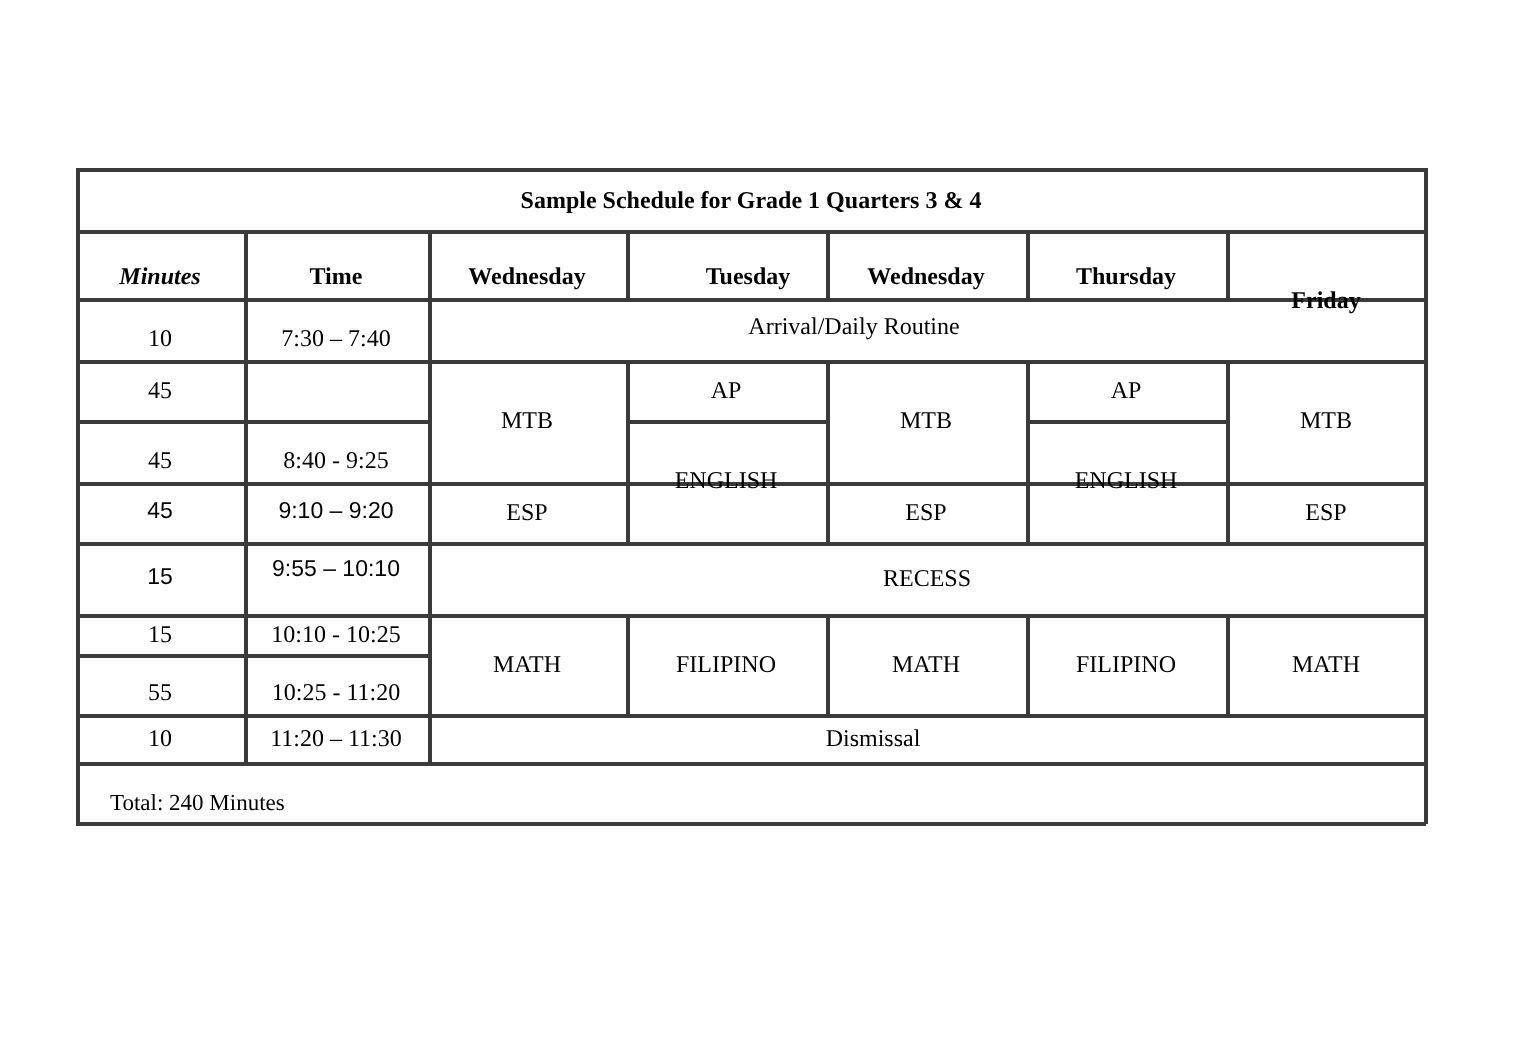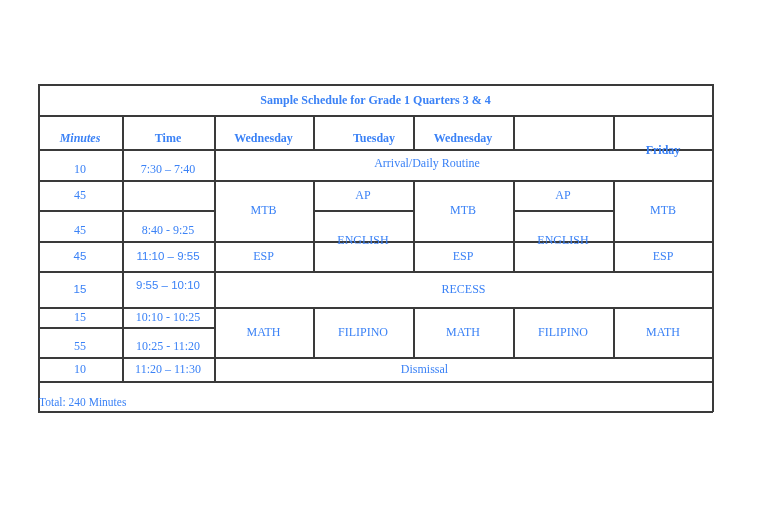--- a/index.html
+++ b/index.html
@@ -1,27 +1,27 @@
 <!DOCTYPE html>
 <html><head>
   <meta charset="utf-8">
   <style>
     html, body { margin: 0; padding: 0; background: #ffffff; }
     body { width: 768px; height: 532px; position: relative; overflow: hidden;
            font-family: "DejaVu Serif", "Liberation Serif", serif; color: #1e1e1e; }
     .grid { position: absolute; left: 38px; top: 84px; width: 675px; height: 328px; }
     .cell { position: absolute; box-sizing: border-box; display: flex; align-items: center;
             justify-content: center; text-align: center; font-size: 12px;
-            font-family: "Liberation Serif", serif; color: #3b82f6; }
+            font-family: "Liberation Serif", serif; color: #000000; }
     .line-h { position: absolute; height: 1.5px; background: #3a3a3a; }
     .line-v { position: absolute; width: 1.5px; background: #3a3a3a; }
     .bold { font-weight: bold; }
     .sans { font-family: "Liberation Sans", sans-serif; font-size: 11.5px; }
     .bottom { align-items: flex-end; padding-bottom: 3px; }
-    .left { justify-content: flex-start; padding-left: 1px; }
+    .left { justify-content: flex-start; padding-left: 1px; margin-left: 16px; }
   </style>
 </head>
 <body>
 
 <div class="grid">
 
   <div class="line-h" style="left:0;top:0;width:675px;"></div>
   <div class="line-h" style="left:0;top:327px;width:675px;"></div>
   <div class="line-v" style="left:0;top:0;height:328px;"></div>
   <div class="line-v" style="left:674px;top:0;height:328px;"></div>
@@ -63,34 +63,35 @@
   <div class="line-v" style="left:475px;top:223px;height:50px;"></div>
   <div class="line-v" style="left:575px;top:223px;height:50px;"></div>
 
   <div class="cell bold" style="left:0;top:0;width:675px;height:32px;font-size:12px;">Sample Schedule for Grade 1 Quarters 3 &amp; 4</div>
 
   <div class="cell bold bottom" style="left:0;top:31px;width:84px;height:34px;font-style:italic;">Minutes</div>
   <div class="cell bold bottom" style="left:84px;top:31px;width:92px;height:34px;">Time</div>
   <div class="cell bold bottom" style="left:176px;top:31px;width:99px;height:34px;">Wednesday</div>
   <div class="cell bold bottom" style="left:282px;top:31px;width:108px;height:34px;">Tuesday</div>
   <div class="cell bold bottom" style="left:375px;top:31px;width:100px;height:34px;">Wednesday</div>
+  <div class="cell bold bottom" style="left:475px;top:31px;width:100px;height:34px;">Thursday</div>
   <div class="cell bold bottom" style="left:575px;top:31px;width:100px;height:46px;">Friday</div>
 
   <div class="cell bottom" style="left:0;top:65px;width:84px;height:31px;">10</div>
   <div class="cell" style="left:0;top:96px;width:84px;height:30px;">45</div>
   <div class="cell bottom" style="left:0;top:126px;width:84px;height:31px;">45</div>
   <div class="cell sans" style="left:0;top:157px;width:84px;height:30px;">45</div>
   <div class="cell sans" style="left:0;top:187px;width:84px;height:36px;">15</div>
   <div class="cell" style="left:0;top:223px;width:84px;height:20px;">15</div>
   <div class="cell bottom" style="left:0;top:243px;width:84px;height:30px;">55</div>
   <div class="cell" style="left:0;top:273px;width:84px;height:24px;">10</div>
 
   <div class="cell bottom" style="left:84px;top:65px;width:92px;height:31px;">7:30 – 7:40</div>
   <div class="cell bottom" style="left:84px;top:126px;width:92px;height:31px;">8:40 - 9:25</div>
-  <div class="cell sans" style="left:84px;top:157px;width:92px;height:30px;">11:10 – 9:55</div>
+  <div class="cell sans" style="left:84px;top:157px;width:92px;height:30px;">9:10 – 9:20</div>
   <div class="cell sans" style="left:84px;top:187px;width:92px;height:28px;">9:55 – 10:10</div>
   <div class="cell" style="left:84px;top:223px;width:92px;height:20px;">10:10 - 10:25</div>
   <div class="cell bottom" style="left:84px;top:243px;width:92px;height:30px;">10:25 - 11:20</div>
   <div class="cell" style="left:84px;top:273px;width:92px;height:24px;">11:20 – 11:30</div>
 
   <div class="cell" style="left:176px;top:65px;width:426px;height:28px;font-family:Liberation Serif, serif;">Arrival/Daily Routine</div>
 
   <div class="cell" style="left:176px;top:96px;width:99px;height:61px;">MTB</div>
   <div class="cell" style="left:275px;top:96px;width:100px;height:30px;">AP</div>
   <div class="cell" style="left:375px;top:96px;width:100px;height:61px;">MTB</div>
@@ -105,16 +106,16 @@
   <div class="cell" style="left:575px;top:157px;width:100px;height:30px;">ESP</div>
 
   <div class="cell" style="left:176px;top:187px;width:499px;height:36px;">RECESS</div>
 
   <div class="cell" style="left:176px;top:223px;width:99px;height:50px;">MATH</div>
   <div class="cell" style="left:275px;top:223px;width:100px;height:50px;">FILIPINO</div>
   <div class="cell" style="left:375px;top:223px;width:100px;height:50px;">MATH</div>
   <div class="cell" style="left:475px;top:223px;width:100px;height:50px;">FILIPINO</div>
   <div class="cell" style="left:575px;top:223px;width:100px;height:50px;">MATH</div>
 
-  <div class="cell" style="left:164px;top:273px;width:445px;height:24px;">Dismissal</div>
+  <div class="cell" style="left:176px;top:273px;width:445px;height:24px;">Dismissal</div>
 
   <div class="cell left bottom" style="left:0;top:297px;width:675px;height:30px;font-size:11.5px;">Total: 240 Minutes</div>
 </div>
 
 </body></html>

